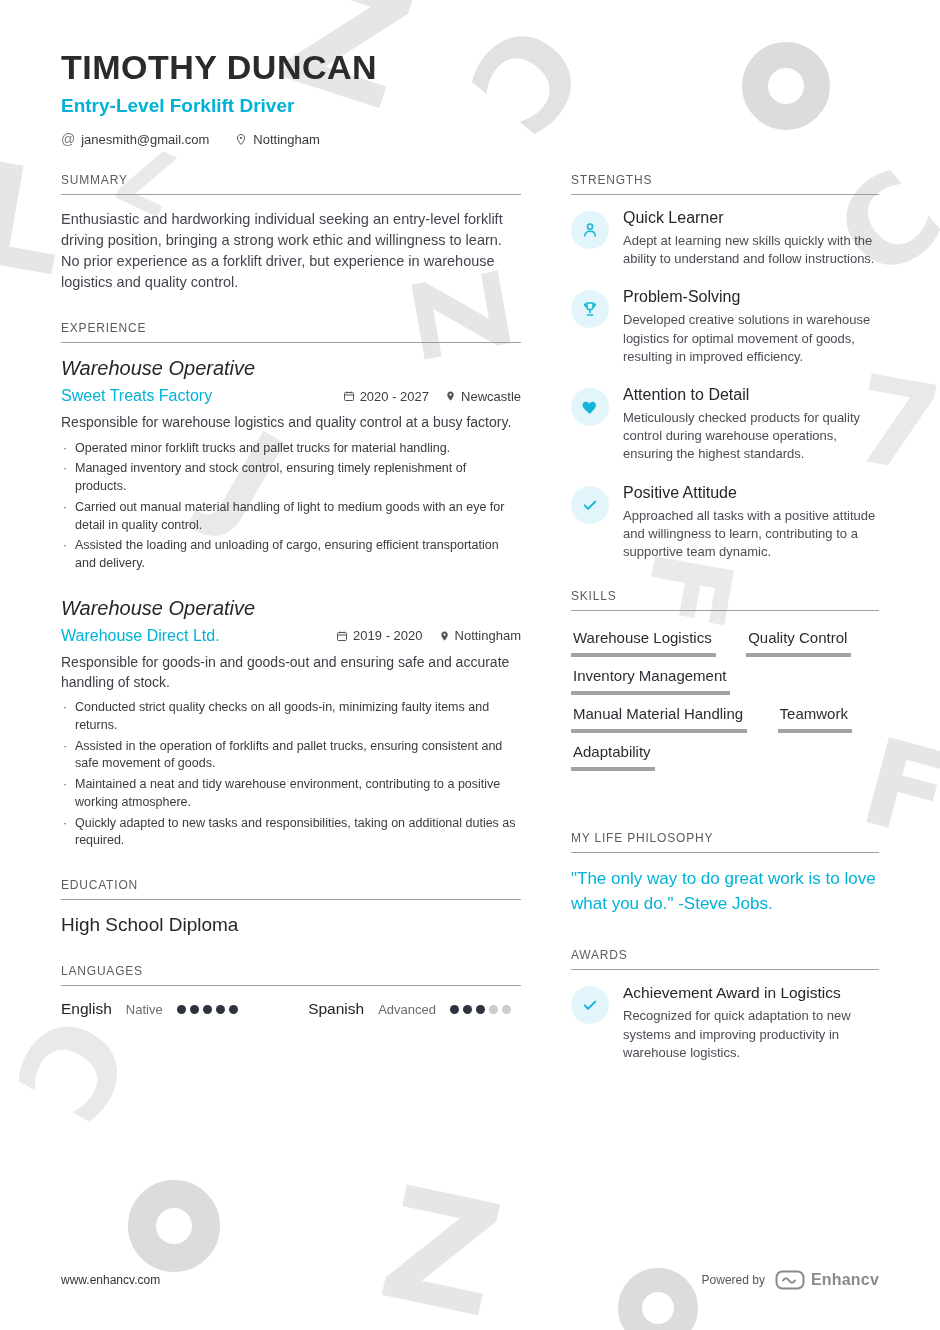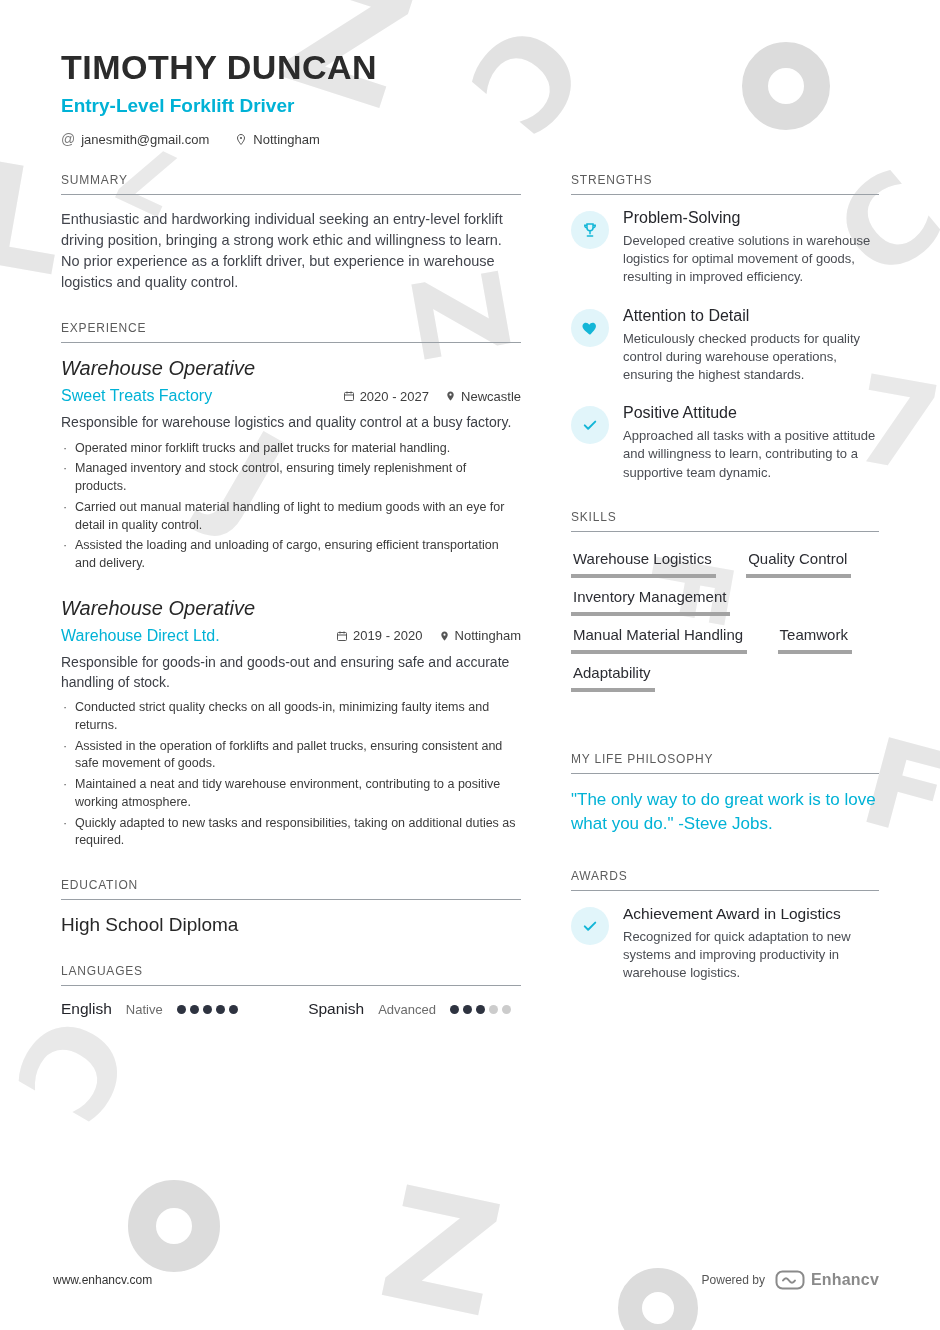--- a/index.html
+++ b/index.html
@@ -72,21 +72,21 @@
   
   .skills { padding-top:4px; }
   .skill {
     display:inline-block; font-size:15px; color:#2c2d33; padding:0 4px 7px 2px;
     border-bottom:4px solid #a3a3a3; margin:0 26px 10px 0;
   }
   
   .quote { font-size:17px; line-height:1.45; color:var(--accent); }
   
   .footer {
-    position:absolute; z-index:1; left:53px; right:61px; bottom:40px;
+    position:absolute; z-index:1; left:61px; right:61px; bottom:40px;
     display:flex; justify-content:space-between; align-items:center;
   }
   .site { font-size:12px; color:#333; }
   .powered { display:flex; align-items:center; gap:10px; }
   .powered-label { font-size:12px; color:#555; }
   .brand { display:flex; align-items:center; gap:6px; color:#8a8a8a; }
   .brand-name { font-size:16px; color:#8a8a8a; font-weight:bold; letter-spacing:.2px; }
 </style>
 </head>
 <body>
@@ -239,20 +239,32 @@
         </div>
       </div>
 
     </div>
 
     <div class="col-right">
 
       <div class="section">
         <div class="sec-head">STRENGTHS</div>
 
+        <div class="s-item">
+          <div class="s-ico">
+            <svg width="18" height="18" viewBox="0 0 24 24">
+                <circle cx="12" cy="7.5" r="3.4" fill="none" stroke="currentColor" stroke-width="2"></circle>
+                <path d="M5 20c0-4 3.1-6.3 7-6.3S19 16 19 20" fill="none" stroke="currentColor" stroke-width="2" stroke-linecap="round"></path>
+              </svg>
+          </div>
+          <div class="s-body">
+            <div class="s-title">Quick Learner</div>
+            <div class="s-text">Adept at learning new skills quickly with the ability to understand and follow instructions.</div>
+          </div>
+        </div>
 
         <div class="s-item">
           <div class="s-ico">
             <svg width="18" height="18" viewBox="0 0 24 24">
                 <path d="M8 4h8v5a4 4 0 0 1-8 0V4z" fill="none" stroke="currentColor" stroke-width="2"></path>
                 <path d="M8 5.5H5a3 3 0 0 0 3 3.5M16 5.5h3a3 3 0 0 1-3 3.5" fill="none" stroke="currentColor" stroke-width="2"></path>
                 <path d="M12 13.5V17M8.5 20h7" fill="none" stroke="currentColor" stroke-width="2" stroke-linecap="round"></path>
               </svg>
           </div>
           <div class="s-body">

